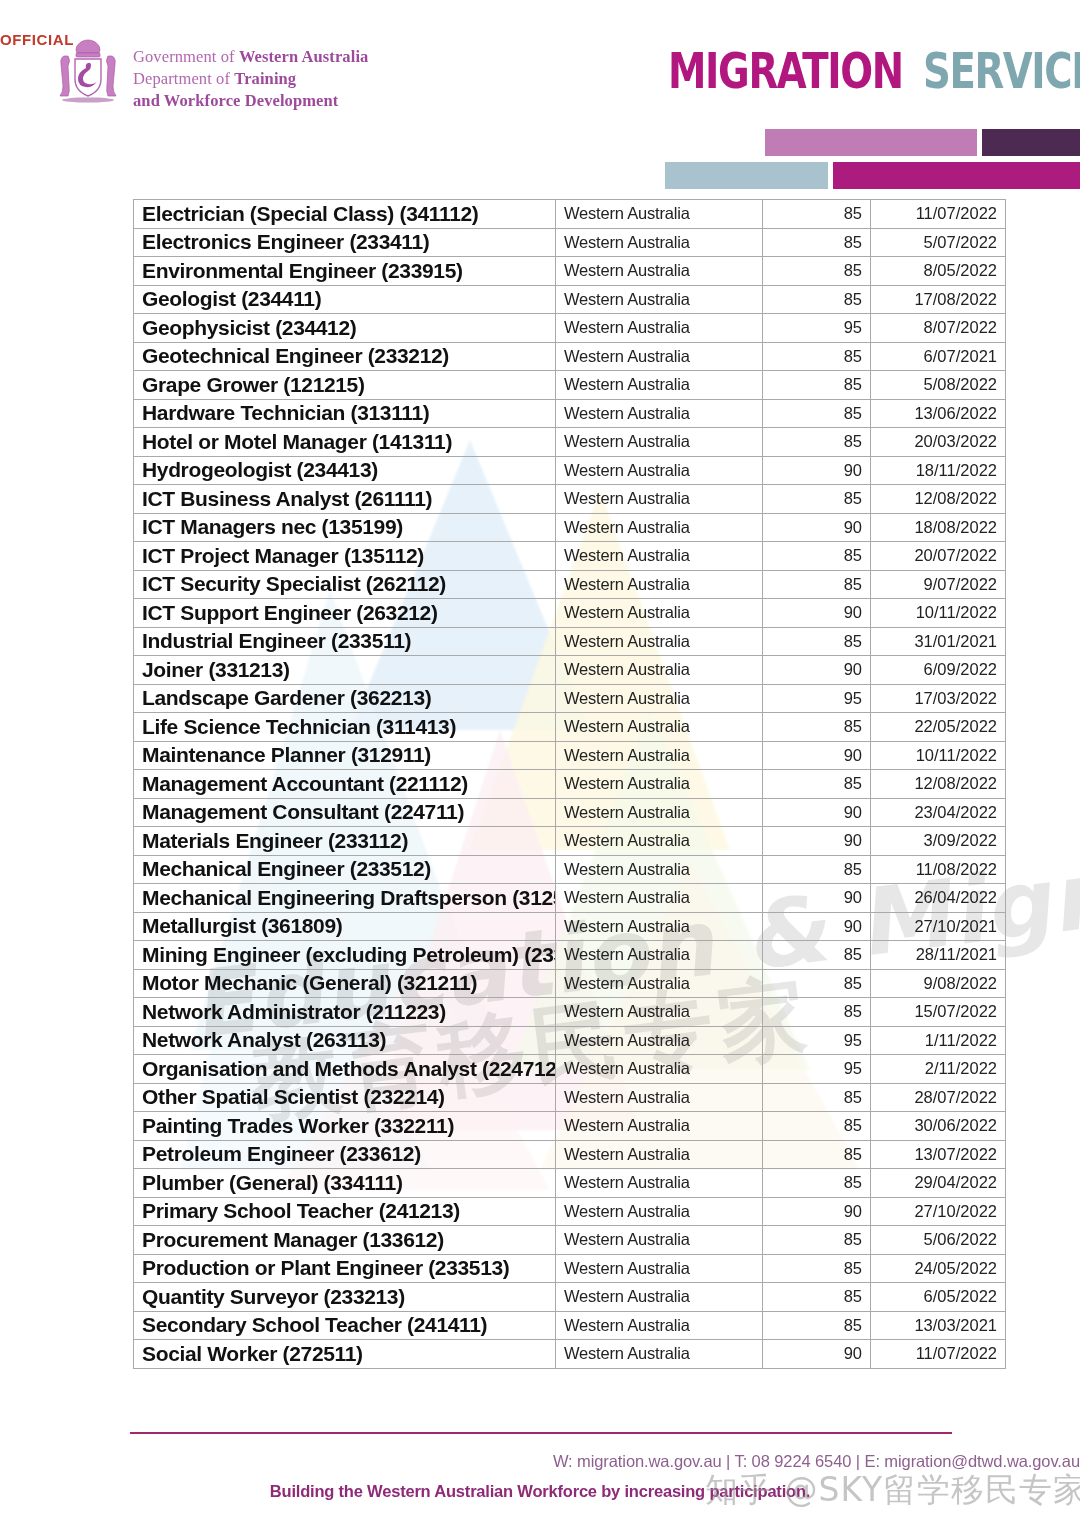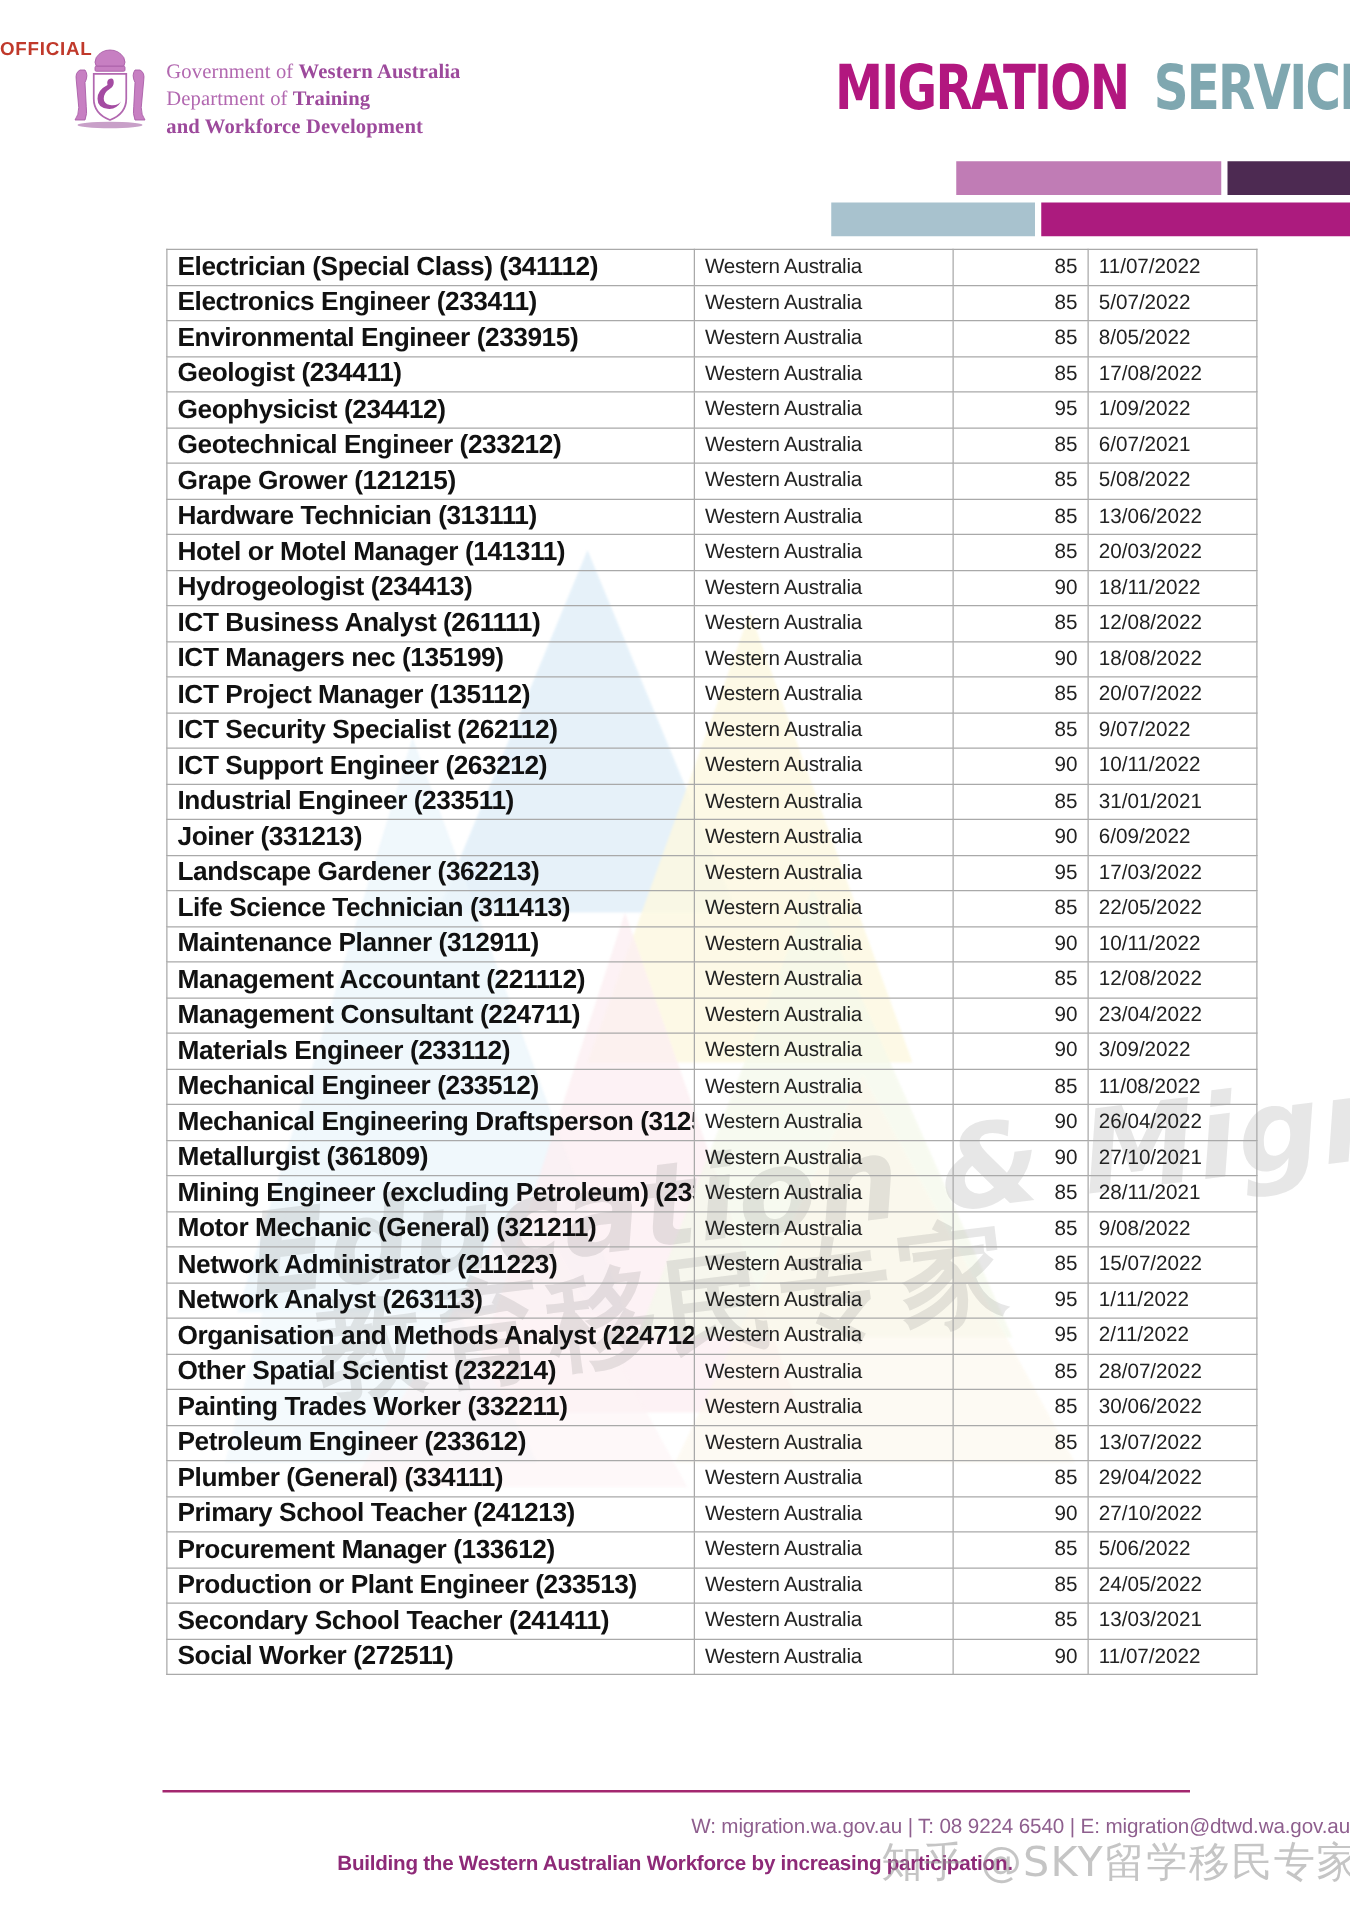--- a/index.html
+++ b/index.html
@@ -170,21 +170,21 @@
     font-weight: 400;
     color: #222222;
     text-align: right;
     padding-right: 12px;
   }
   td.c-date {
     width: 135px;
     font-size: 16.5px;
     font-weight: 400;
     color: #222222;
-    text-align: left;
+    text-align: right;
     padding-right: 10px;
   }
 
   
   .footer { position: absolute; left: 0; top: 1432px; width: 1080px; z-index: 5; }
   .footer-rule {
     position: absolute;
     left: 130px; top: 0;
     width: 822px; height: 2px;
     background: #a3276f;
@@ -295,21 +295,21 @@
           <tr>
             <td class="c-occ">Geologist (234411)</td>
             <td class="c-state">Western Australia</td>
             <td class="c-score">85</td>
             <td class="c-date">17/08/2022</td>
           </tr>
           <tr>
             <td class="c-occ">Geophysicist (234412)</td>
             <td class="c-state">Western Australia</td>
             <td class="c-score">95</td>
-            <td class="c-date">1/09/2022</td>
+            <td class="c-date">8/07/2022</td>
           </tr>
           <tr>
             <td class="c-occ">Geotechnical Engineer (233212)</td>
             <td class="c-state">Western Australia</td>
             <td class="c-score">85</td>
             <td class="c-date">6/07/2021</td>
           </tr>
           <tr>
             <td class="c-occ">Grape Grower (121215)</td>
             <td class="c-state">Western Australia</td>
@@ -494,20 +494,26 @@
             <td class="c-occ">Procurement Manager (133612)</td>
             <td class="c-state">Western Australia</td>
             <td class="c-score">85</td>
             <td class="c-date">5/06/2022</td>
           </tr>
           <tr>
             <td class="c-occ">Production or Plant Engineer (233513)</td>
             <td class="c-state">Western Australia</td>
             <td class="c-score">85</td>
             <td class="c-date">24/05/2022</td>
+          </tr>
+          <tr>
+            <td class="c-occ">Quantity Surveyor (233213)</td>
+            <td class="c-state">Western Australia</td>
+            <td class="c-score">85</td>
+            <td class="c-date">6/05/2022</td>
           </tr>
           <tr>
             <td class="c-occ">Secondary School Teacher (241411)</td>
             <td class="c-state">Western Australia</td>
             <td class="c-score">85</td>
             <td class="c-date">13/03/2021</td>
           </tr>
           <tr>
             <td class="c-occ">Social Worker (272511)</td>
             <td class="c-state">Western Australia</td>

